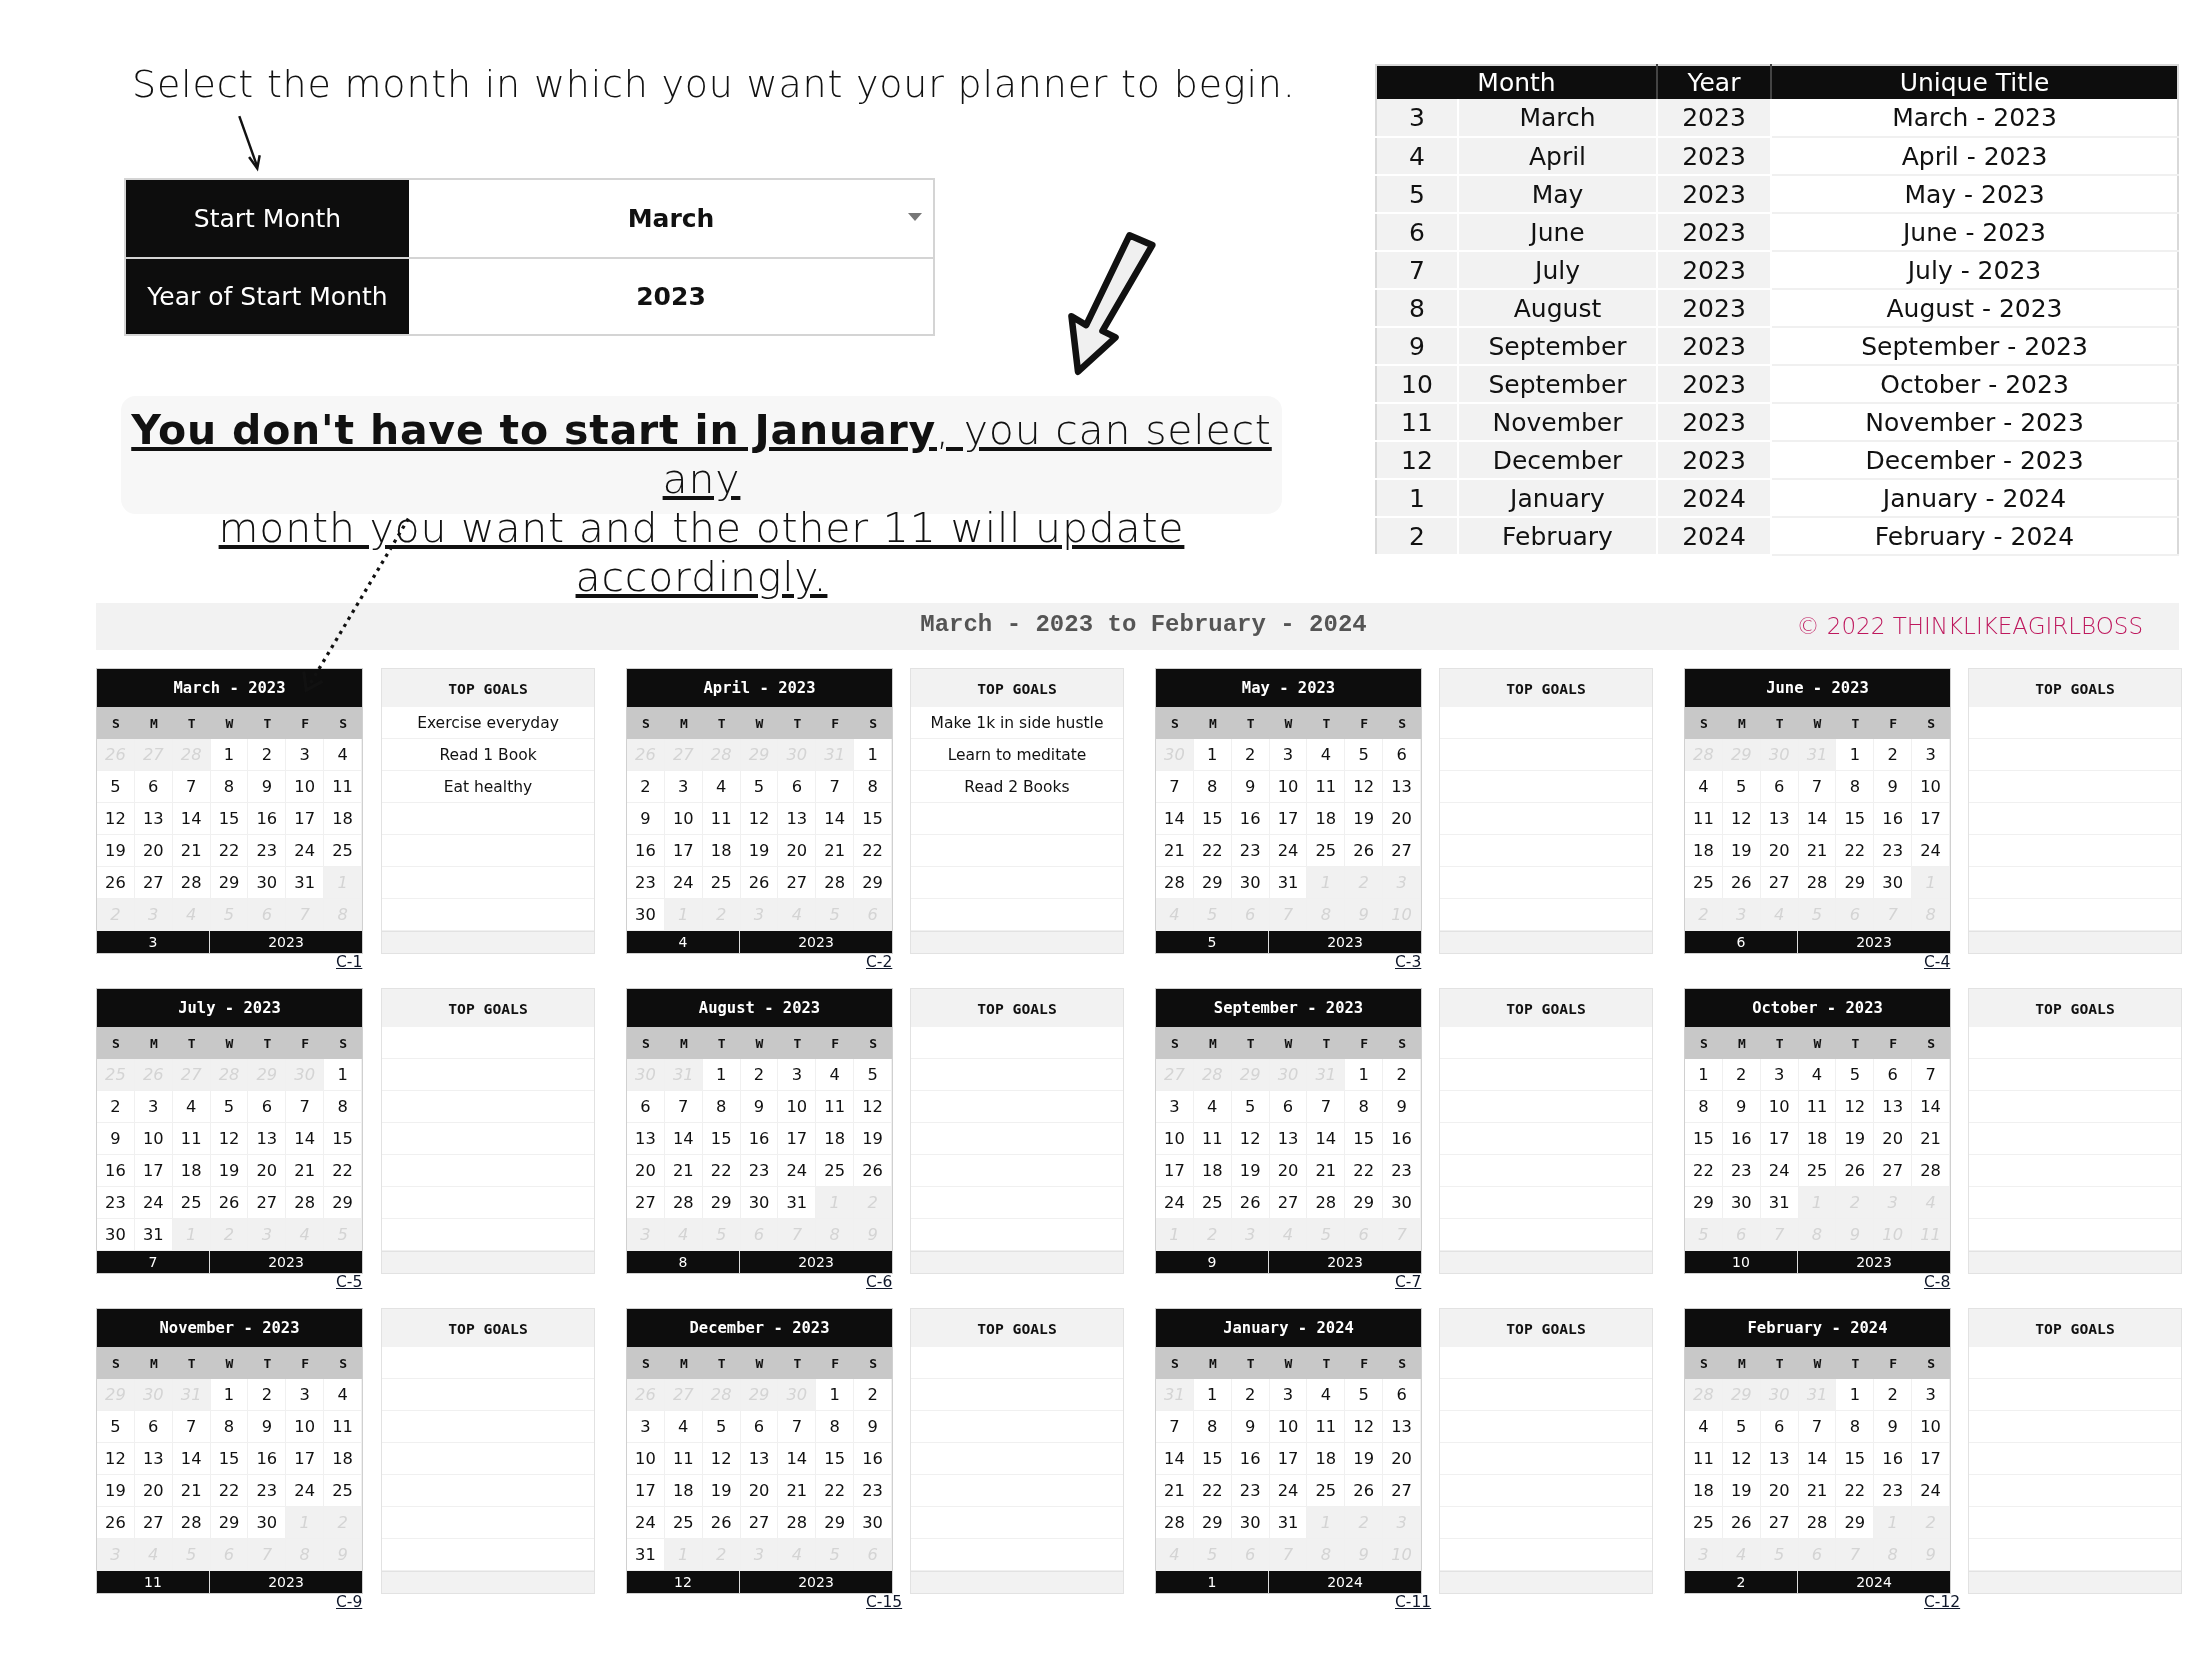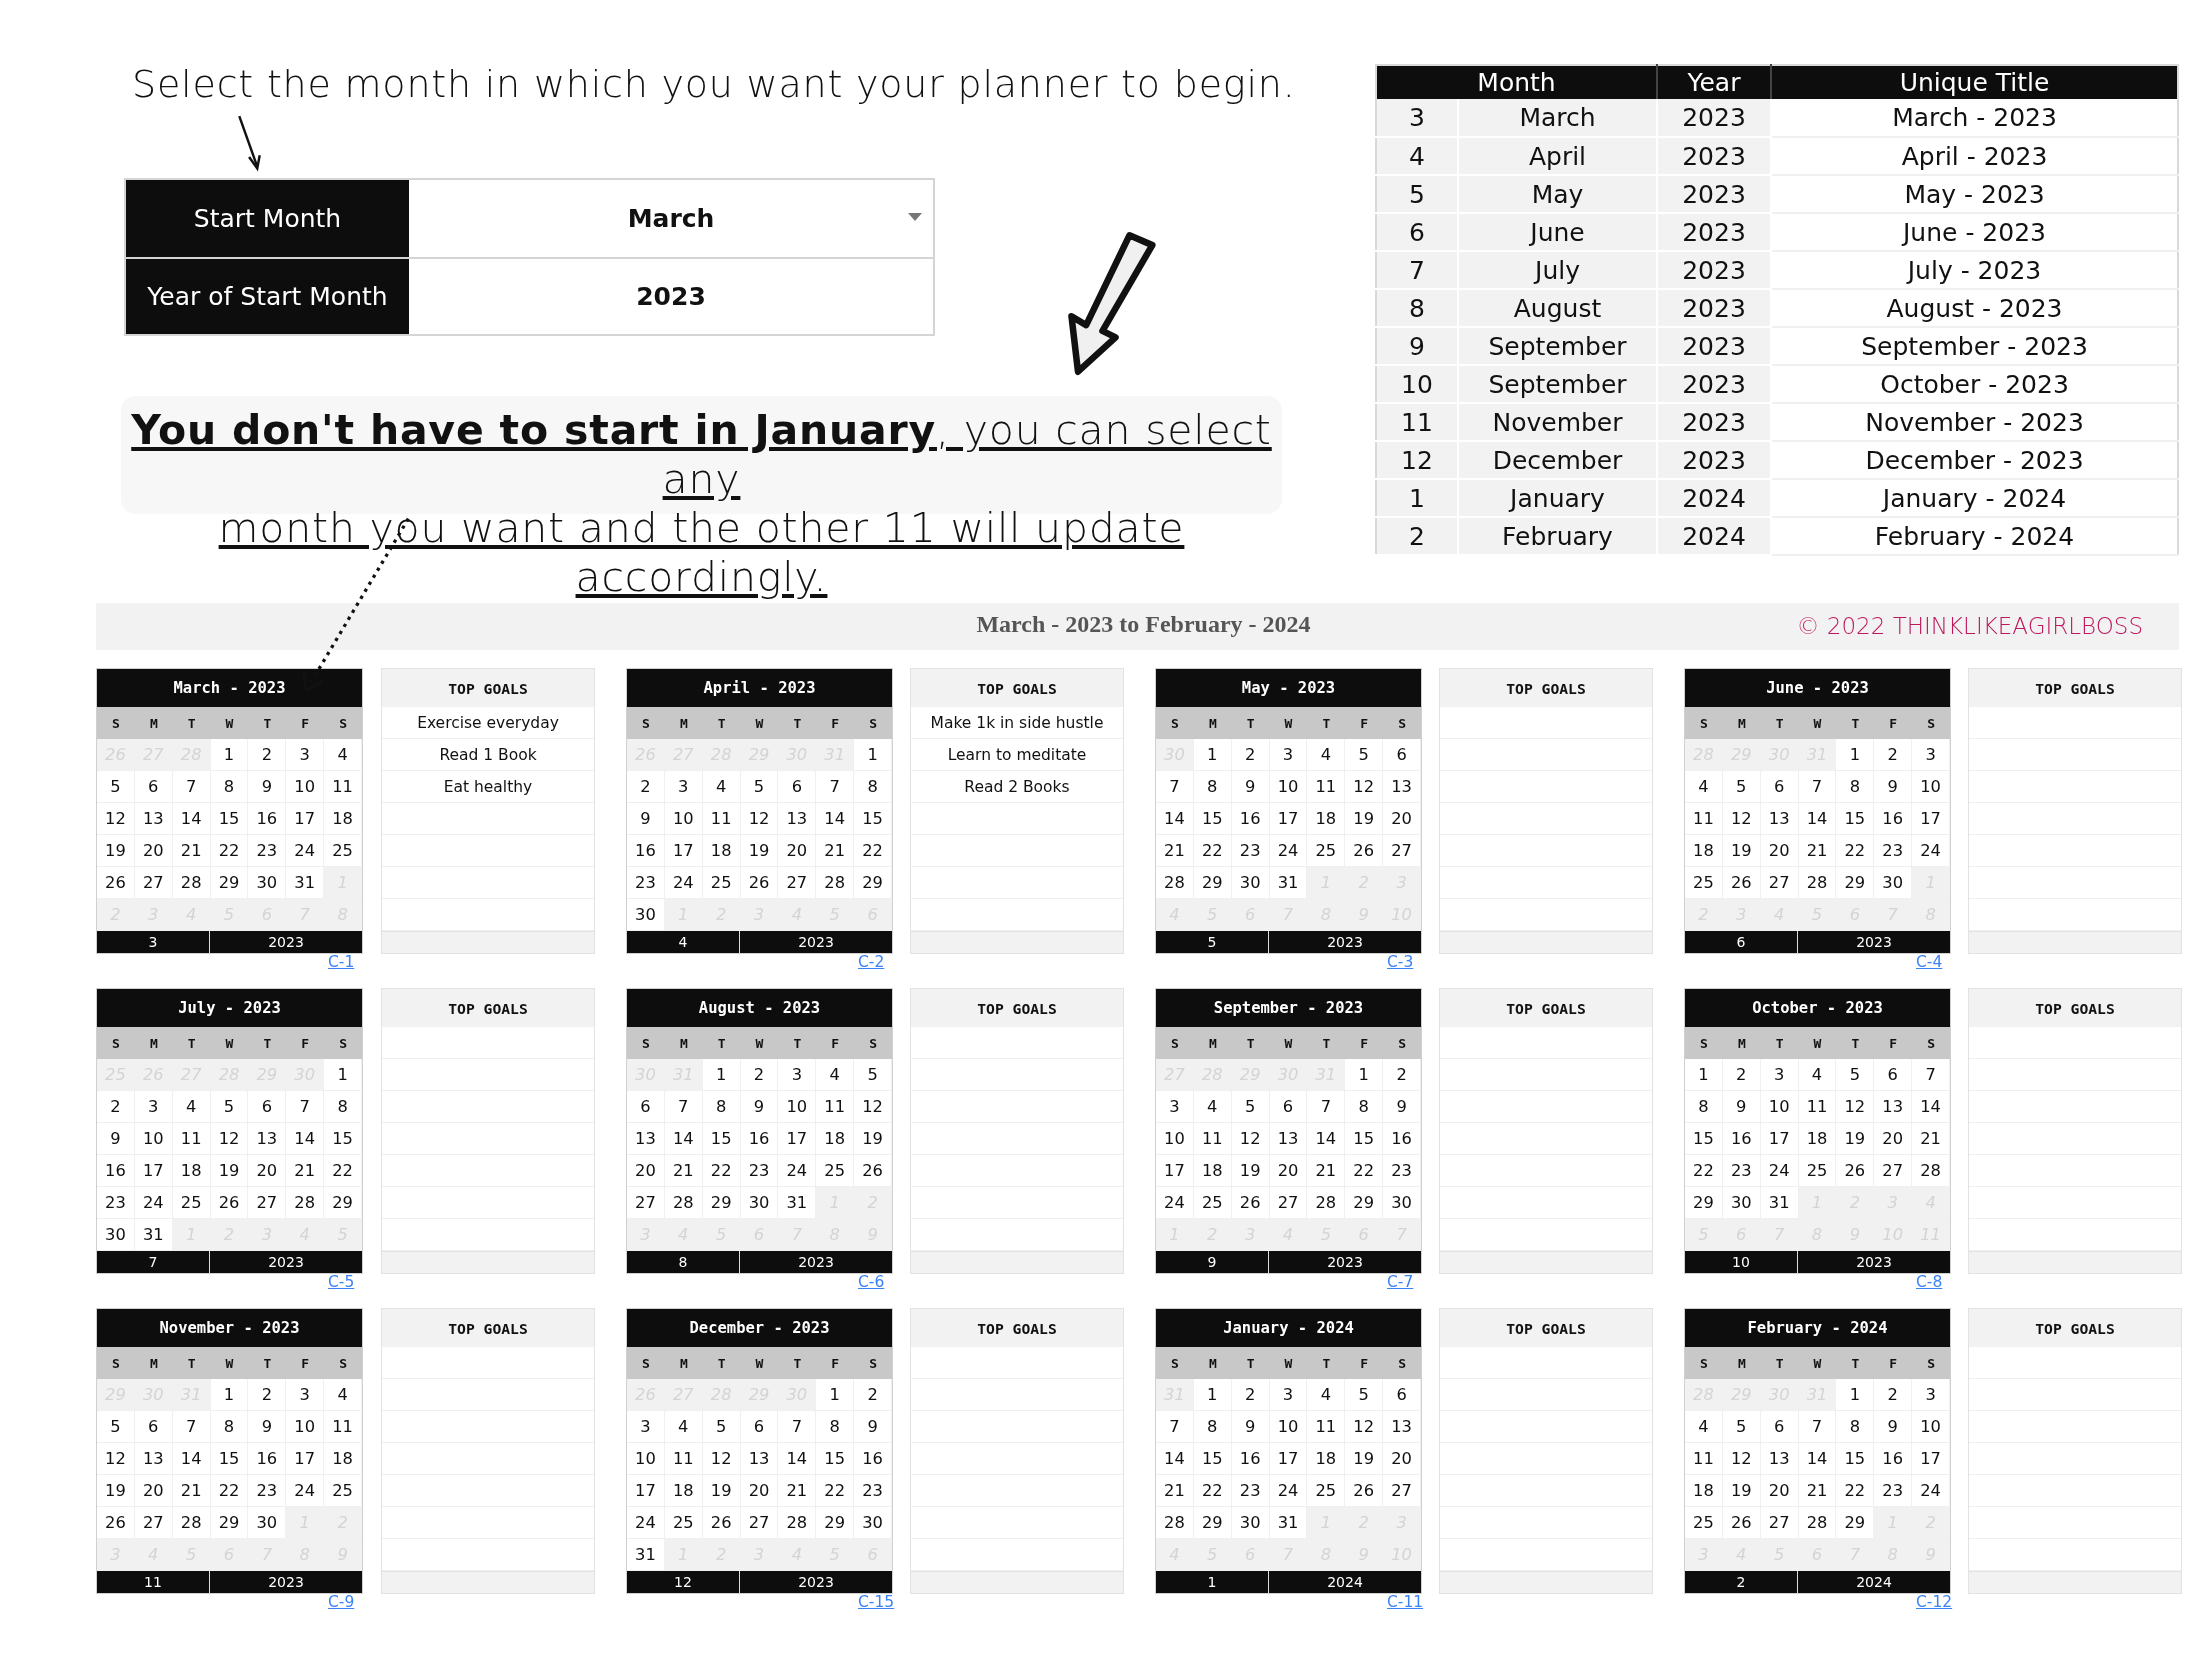--- a/index.html
+++ b/index.html
@@ -13,33 +13,33 @@
   .start-value { flex: 1; display: flex; align-items: center; justify-content: center; font-weight: bold; font-size: 25px; position: relative; background: #fff; }
   .dropdown-caret { position: absolute; right: 11.4px; top: 33px; width: 0; height: 0; border-left: 7.4px solid transparent; border-right: 7.4px solid transparent; border-top: 8.2px solid #777; }
   .callout { left: 121px; top: 396px; width: 1161px; height: 118px; background: #f7f7f7; border-radius: 14.7px; text-align: center; font-size: 41px; line-height: 49px; padding-top: 9.8px; letter-spacing: 0.8px; font-weight: 300; text-decoration: underline; }
   .callout b { font-weight: bold; }
   .lookup { left: 1375px; top: 64px; width: 804px; border: 2.5px solid #d9d9d9; border-collapse: collapse; }
   .lookup th { background: #0d0d0d; color: #fff; font-weight: normal; font-size: 25px; height: 34px; border-right: 2.5px solid #444; }
   .lookup td { font-size: 25px; text-align: center; height: 38px; border-bottom: 2.5px solid #ffffff; }
   .lookup td.gray { background: #f2f2f2; border-right: 2.5px solid #fff; }
   .lookup td.white { background: #fff; border-bottom: 2.5px solid #f0f0f0; }
   .range-bar { left: 96px; top: 603px; width: 2083px; height: 47px; background: #f2f2f2; }
-  .range-title { position: absolute; left: 12px; right: 0; top: 8.2px; text-align: center; font-family: Liberation Serif, serif; font-weight: bold; font-size: 24px; color: #555; }
+  .range-title { position: absolute; left: 12px; right: 0; top: 8.2px; text-align: center; font-family: Liberation Mono, monospace; font-weight: bold; font-size: 24px; color: #555; }
   .copyright { position: absolute; right: 36px; top: 9.8px; font-size: 23px; color: #be185d; font-weight: 300; }
   .cal { position: absolute; width: 267px; border: 1.6px solid #d0d0d0; }
   .cal-head { background: #0d0d0d; color: #fff; height: 38px; display: flex; align-items: center; justify-content: center; font-family: "DejaVu Sans Mono", monospace; font-weight: bold; font-size: 15.5px; }
   .dow { display: flex; background: #c8c8c8; height: 32px; }
   .dow span { flex: 1; display: flex; align-items: center; justify-content: center; font-family: "DejaVu Sans Mono", monospace; font-weight: bold; font-size: 13px; color: #111; }
   .week { display: flex; height: 32px; }
   .day { flex: 1; display: flex; align-items: center; justify-content: center; font-size: 16.3px; background: #fff; border-right: 0.8px solid #f0f0f0; border-bottom: 0.8px solid #f0f0f0; }
   .day.other { background: #f1f1f1; color: #d4d4d4; font-style: italic; }
   .cal-foot { display: flex; height: 22px; background: #0d0d0d; color: #fff; font-size: 14px; }
   .cal-foot .fm { width: 113px; display: flex; align-items: center; justify-content: center; border-right: 1.6px solid #ddd; }
   .cal-foot .fy { flex: 1; display: flex; align-items: center; justify-content: center; }
-  .code { position: absolute; font-size: 15.5px; text-decoration: underline; color: #3b82f6; }
+  .code { position: absolute; font-size: 15.5px; text-decoration: underline; color: #0f172a; margin-left: 8px; }
   .goals { position: absolute; width: 214px; border: 1.6px solid #e2e2e2; background: #fff; }
   .goals-head { height: 38px; background: #f2f2f2; display: flex; align-items: center; justify-content: center; font-family: "DejaVu Sans Mono", monospace; font-weight: bold; font-size: 14.7px; }
   .goal { height: 32px; display: flex; align-items: center; justify-content: center; font-size: 15.5px; border-bottom: 0.8px solid #f0f0f0; }
   .goals-foot { height: 22px; background: #f2f2f2; border-top: 1.6px solid #e2e2e2; }
   svg.overlay { position: absolute; left: 0; top: 0; }
 </style>
 </head>
 <body>
 
 <div class="abs instr">Select the month in which you want your planner to begin.</div>

